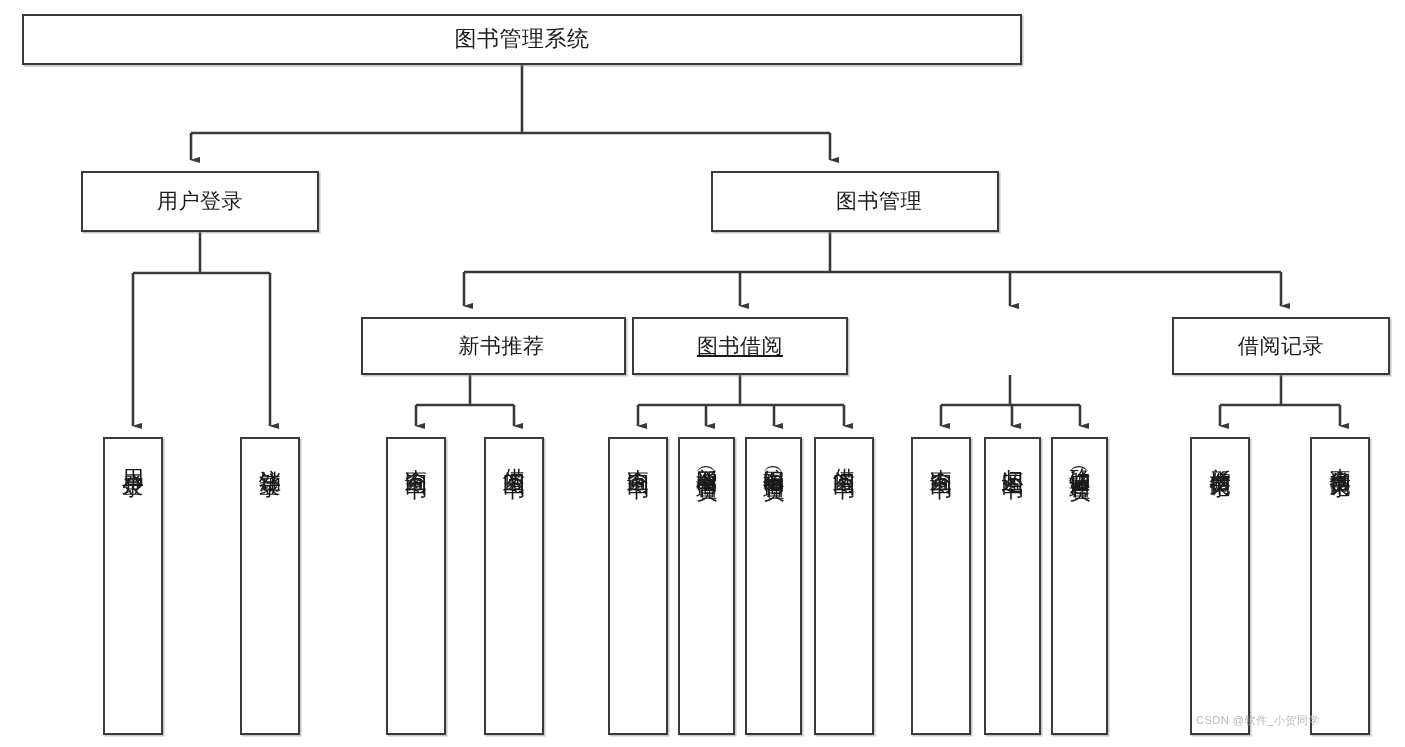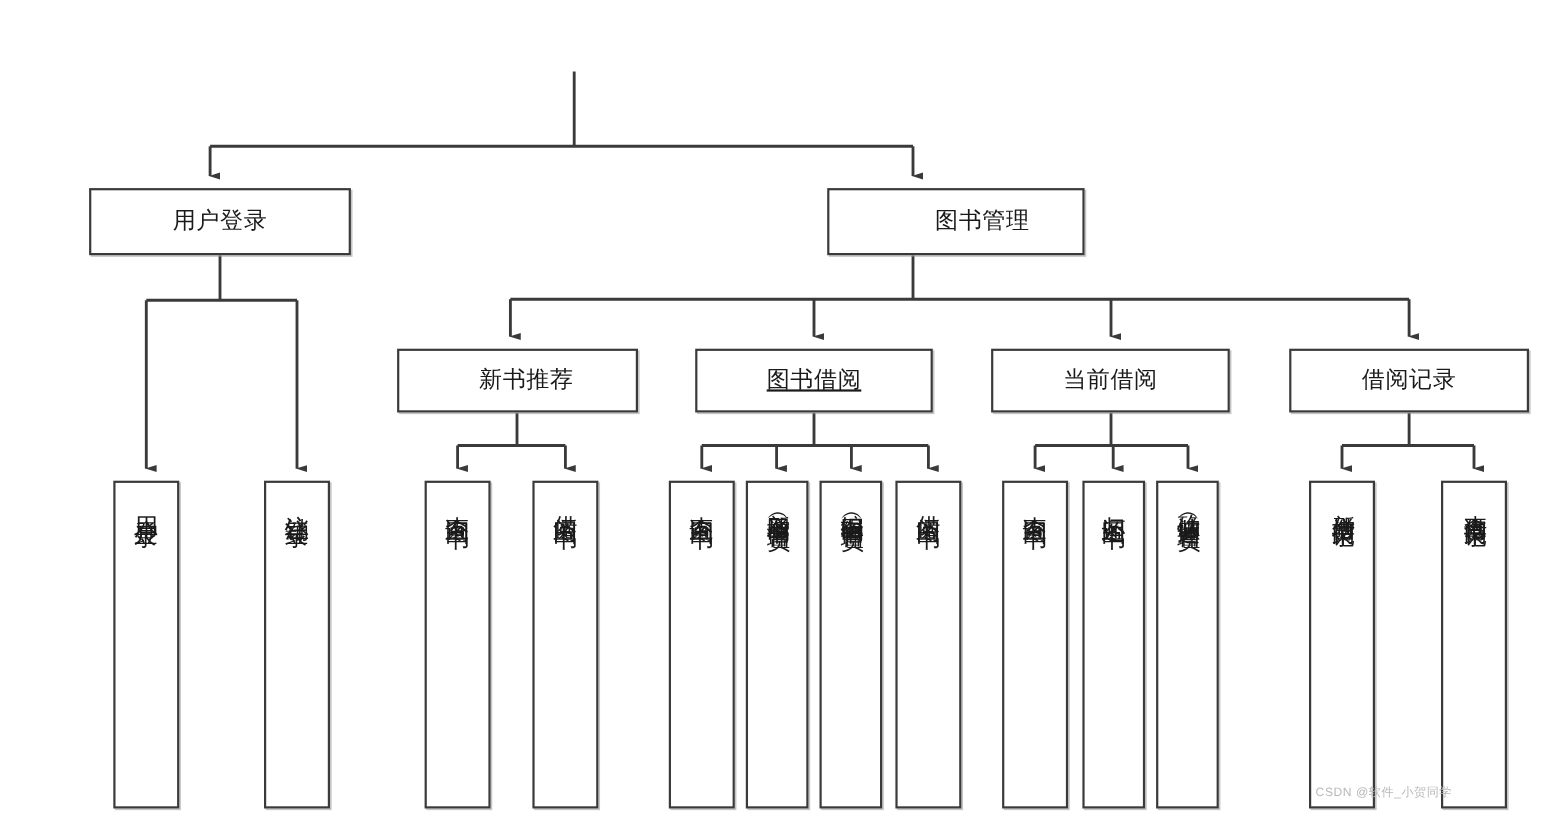--- a/index.html
+++ b/index.html
@@ -120,40 +120,40 @@
       <path d="M 1012,405 L 1012,426" marker-end="url(#arrowhead)"></path>
       <path d="M 1080,405 L 1080,426" marker-end="url(#arrowhead)"></path>
 
       <path d="M 1281,375 L 1281,405"></path>
       <path d="M 1220,405 L 1340,405"></path>
       <path d="M 1220,405 L 1220,426" marker-end="url(#arrowhead)"></path>
       <path d="M 1340,405 L 1340,426" marker-end="url(#arrowhead)"></path>
     </g>
   </svg>
 
+  <div class="node h root" style="left:22px;top:14px;width:1000px;height:51px;">
+    <span class="node-label">图书管理系统</span>
+  </div>
 
   <div class="node h" style="left:81px;top:171px;width:238px;height:61px;">
     <span class="node-label">用户登录</span>
   </div>
 
-  <div class="node h" style="left:752px;top:171px;width:234px;height:61px;padding-left:48px;">
+  <div class="node h" style="left:711px;top:171px;width:288px;height:61px;padding-left:48px;">
     <span class="node-label">图书管理</span>
   </div>
 
-  <div class="node h" style="left:361px;top:317px;width:219px;height:58px;padding-left:16px;">
+  <div class="node h" style="left:361px;top:317px;width:265px;height:58px;padding-left:16px;">
     <span class="node-label">新书推荐</span>
   </div>
 
   <div class="node h" style="left:632px;top:317px;width:216px;height:58px;text-decoration:underline;">
     <span class="node-label">图书借阅</span>
   </div>
 
-  <div class="node h" style="left:901px;top:317px;width:217px;height:58px;">
-    <span class="node-label">当前借阅</span>
-  </div>
 
   <div class="node h" style="left:1172px;top:317px;width:218px;height:58px;align-items:center;">
     <span class="node-label">借阅记录</span>
   </div>
 
   <div class="node v" style="left:103px;top:437px;width:60px;height:298px;">
     <span class="node-label">用户登录</span>
   </div>
 
   <div class="node v" style="left:240px;top:437px;width:60px;height:298px;">

